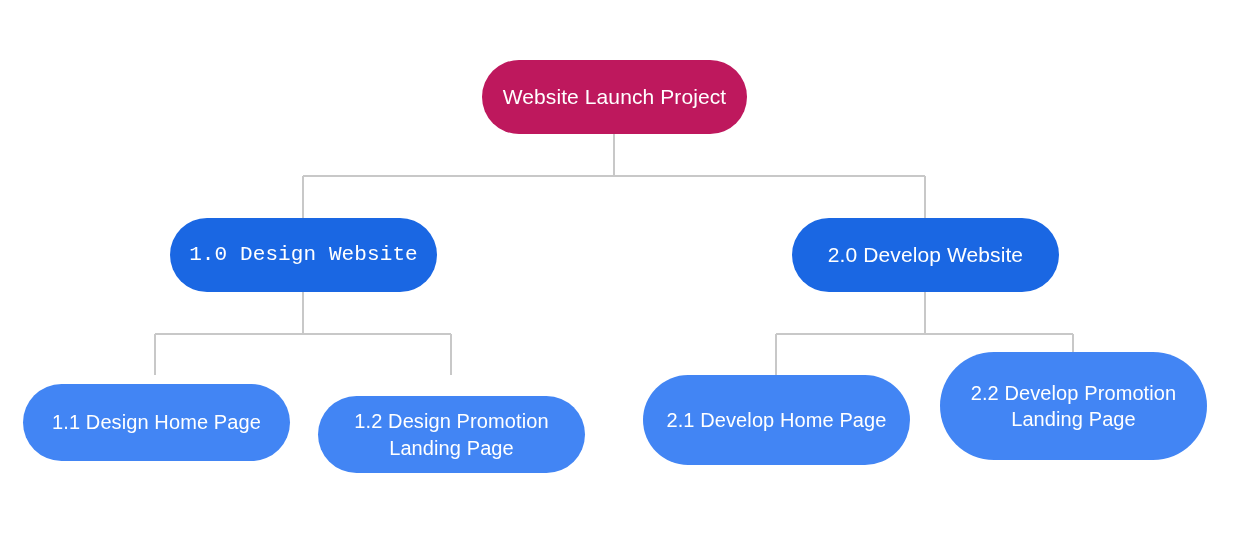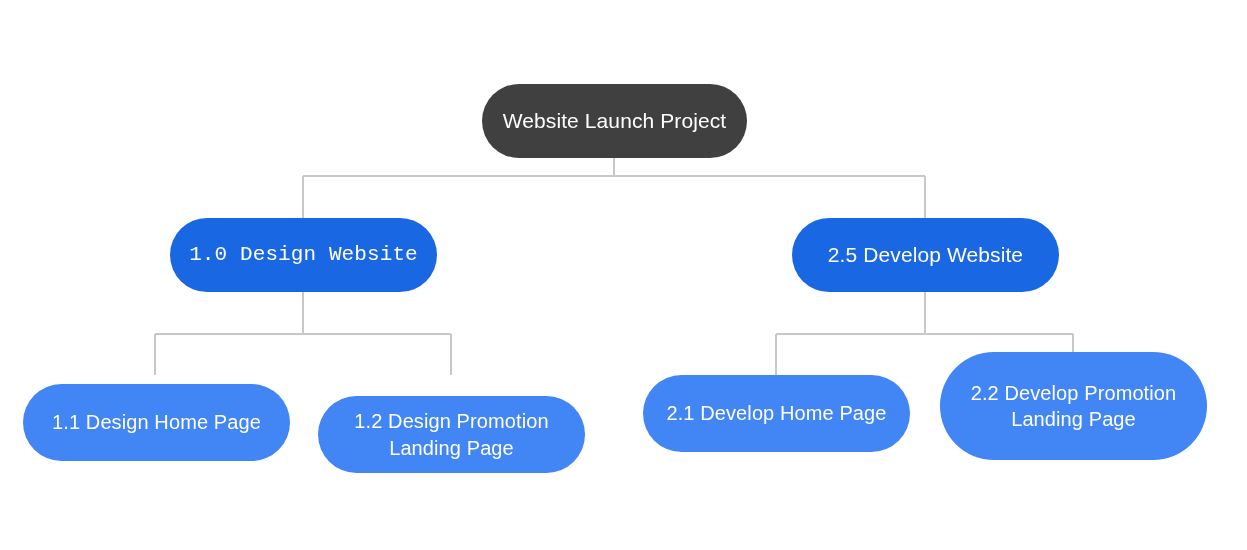--- a/index.html
+++ b/index.html
@@ -32,23 +32,22 @@
     justify-content: center;
     text-align: center;
     color: #ffffff;
     border-radius: 999px;
     line-height: 1.32;
     padding: 4px 16px;
     letter-spacing: 0.1px;
     z-index: 2;
   }
   .node-root {
-    background: #404040;
+    background: #be185d;
     font-size: 21px;
-    margin-top: 24px;
   }
   .node-l2 {
     background: #1a67e3;
     font-size: 21px;
   }
   .node-leaf {
     background: #4285f4;
     font-size: 20px;
   }
   .node-label {
@@ -85,32 +84,32 @@
 
   <div class="node node-root" style="left:482px; top:60px; width:265px; height:74px;">
     <span class="node-label">Website Launch Project</span>
   </div>
 
   <div class="node node-l2" style="left:170px; top:218px; width:267px; height:74px;font-family:Liberation Mono, monospace;">
     <span class="node-label">1.0 Design Website</span>
   </div>
 
   <div class="node node-l2" style="left:792px; top:218px; width:267px; height:74px;">
-    <span class="node-label">2.5 Develop Website</span>
+    <span class="node-label">2.0 Develop Website</span>
   </div>
 
   <div class="node node-leaf" style="left:23px; top:375px; width:267px; height:77px;margin-top:9px;">
     <span class="node-label">1.1 Design Home Page</span>
   </div>
 
   <div class="node node-leaf" style="left:318px; top:375px; width:267px; height:77px;margin-top:21px;">
     <span class="node-label">1.2 Design Promotion Landing Page</span>
   </div>
 
-  <div class="node node-leaf" style="left:643px; top:375px; width:267px; height:77px;">
+  <div class="node node-leaf" style="left:643px; top:375px; width:267px; height:90px;">
     <span class="node-label">2.1 Develop Home Page</span>
   </div>
 
   <div class="node node-leaf" style="left:940px; top:352px; width:267px; height:108px;">
     <span class="node-label">2.2 Develop Promotion Landing Page</span>
   </div>
 
 </div>
 
 </body></html>

